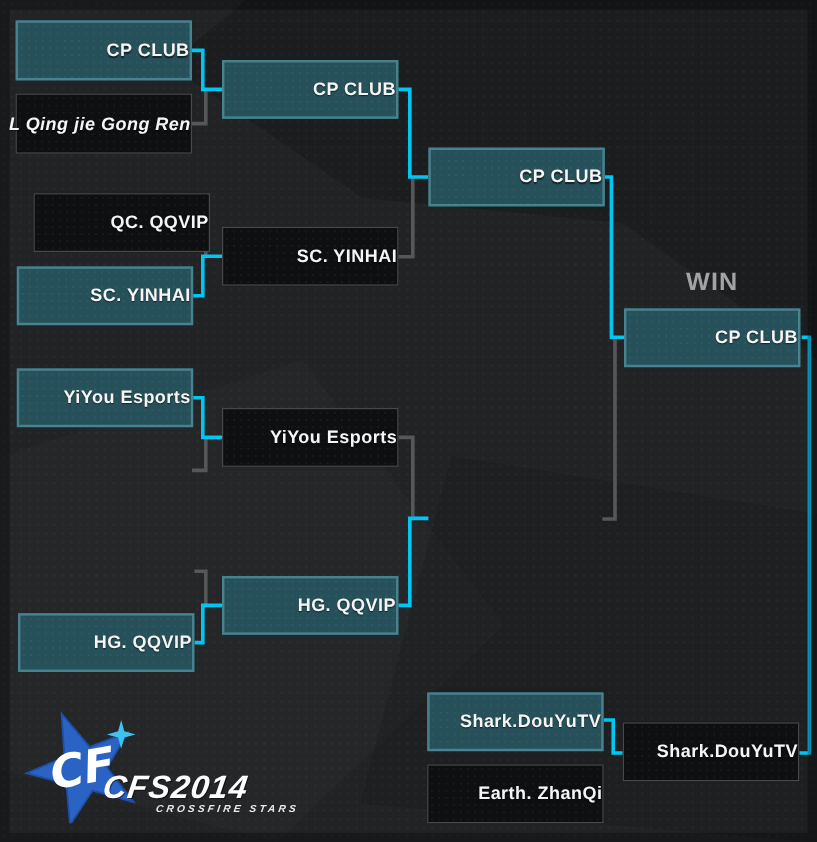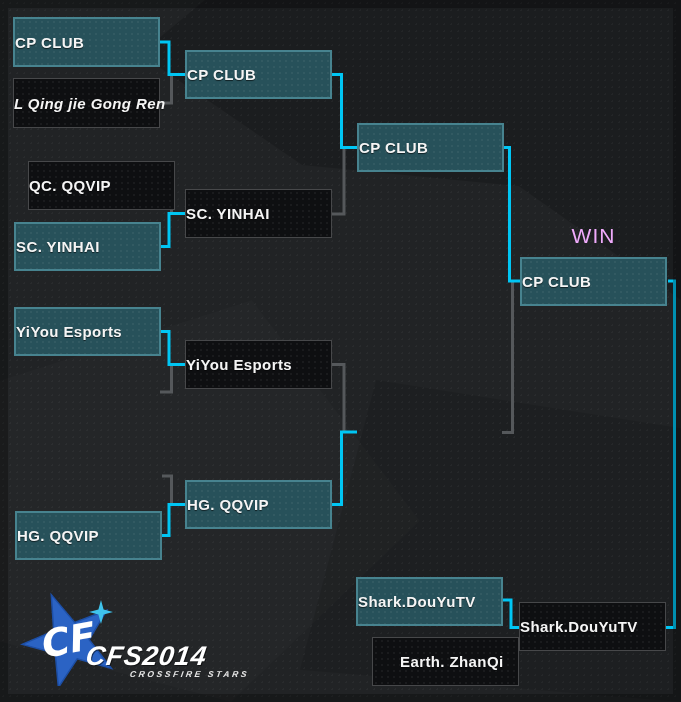--- a/index.html
+++ b/index.html
@@ -39,34 +39,34 @@
     position:absolute;inset:0;z-index:6;pointer-events:none;
     border:8px solid rgba(0,0,0,0.28);
   }
   .wires{position:absolute;left:0;top:0;z-index:2;}
   .wire-win{fill:none;stroke:#00c6f4;stroke-width:3;stroke-linejoin:miter;}
   .wire-lose{fill:none;stroke:#55585b;stroke-width:3;stroke-linejoin:miter;}
 
   .tbox{
     position:absolute;z-index:3;
     width:147px;height:49px;
-    display:flex;align-items:center;justify-content:flex-start;
+    display:flex;align-items:center;justify-content:flex-end;
     background-image:radial-gradient(circle,rgba(255,255,255,0.05) 1px,transparent 1px);
     background-size:6px 6px;
   }
   .tbox.hl{background-color:#27515a;border:2px solid #47838f;}
   .tbox.pl{background-color:#0e0f11;border:1px solid #47484a;}
   .tlabel{
     color:#f5f5f5;font-size:15px;font-weight:bold;
     letter-spacing:.4px;white-space:nowrap;
     text-shadow:0 1px 1px rgba(0,0,0,.6);
   }
   .win-label{
     position:absolute;left:520px;top:224px;width:147px;z-index:3;
-    text-align:center;color:#f0abfc;font-size:21px;font-weight:normal;
+    text-align:center;color:#a3a3a3;font-size:21px;font-weight:bold;
     letter-spacing:1px;
   }
   .logo{position:absolute;left:20px;top:583px;width:250px;height:110px;z-index:3;}
   .logo-star-svg{position:absolute;left:0;top:3px;}
   .logo-title{
     position:absolute;left:66px;top:58px;
     color:#ffffff;font-size:27px;font-weight:bold;font-style:italic;
     letter-spacing:1px;transform:skewX(-8deg);
     text-shadow:1px 1px 0 rgba(0,0,0,.5);
   }
@@ -143,21 +143,21 @@
   </div>
 
   <div class="win-label">WIN</div>
   <div class="tbox hl" style="left:520px;top:257px;">
     <span class="tlabel">CP CLUB</span>
   </div>
 
   <div class="tbox hl" style="left:356px;top:577px;">
     <span class="tlabel">Shark.DouYuTV</span>
   </div>
-  <div class="tbox pl" style="left:372px;top:637px;padding-left:27px;">
+  <div class="tbox pl" style="left:356px;top:637px;padding-left:27px;">
     <span class="tlabel">Earth. ZhanQi</span>
   </div>
   <div class="tbox pl" style="left:519px;top:602px;">
     <span class="tlabel">Shark.DouYuTV</span>
   </div>
 
   <div class="logo">
     <svg class="logo-star-svg" width="100" height="100" viewBox="0 0 100 100">
       <polygon transform="rotate(-22 50 55)" points="50,5 61.3,39.5 95.6,40.2 68.3,60.9 78.2,96 50,74.2 21.8,93.8 31.7,60.9 4.4,40.2 38.7,39.5" fill="#2b63c4" stroke="#1d4fa6" stroke-width="1.5"></polygon>
       <polygon points="81,14 83.6,23.4 93,26 83.6,28.6 81,38 78.4,28.6 69,26 78.4,23.4" fill="#3fc3ec"></polygon>

